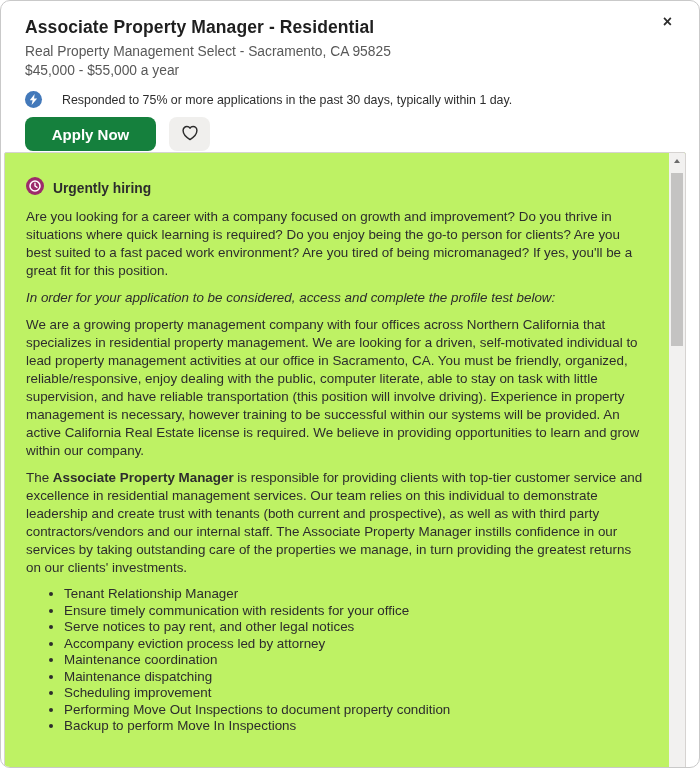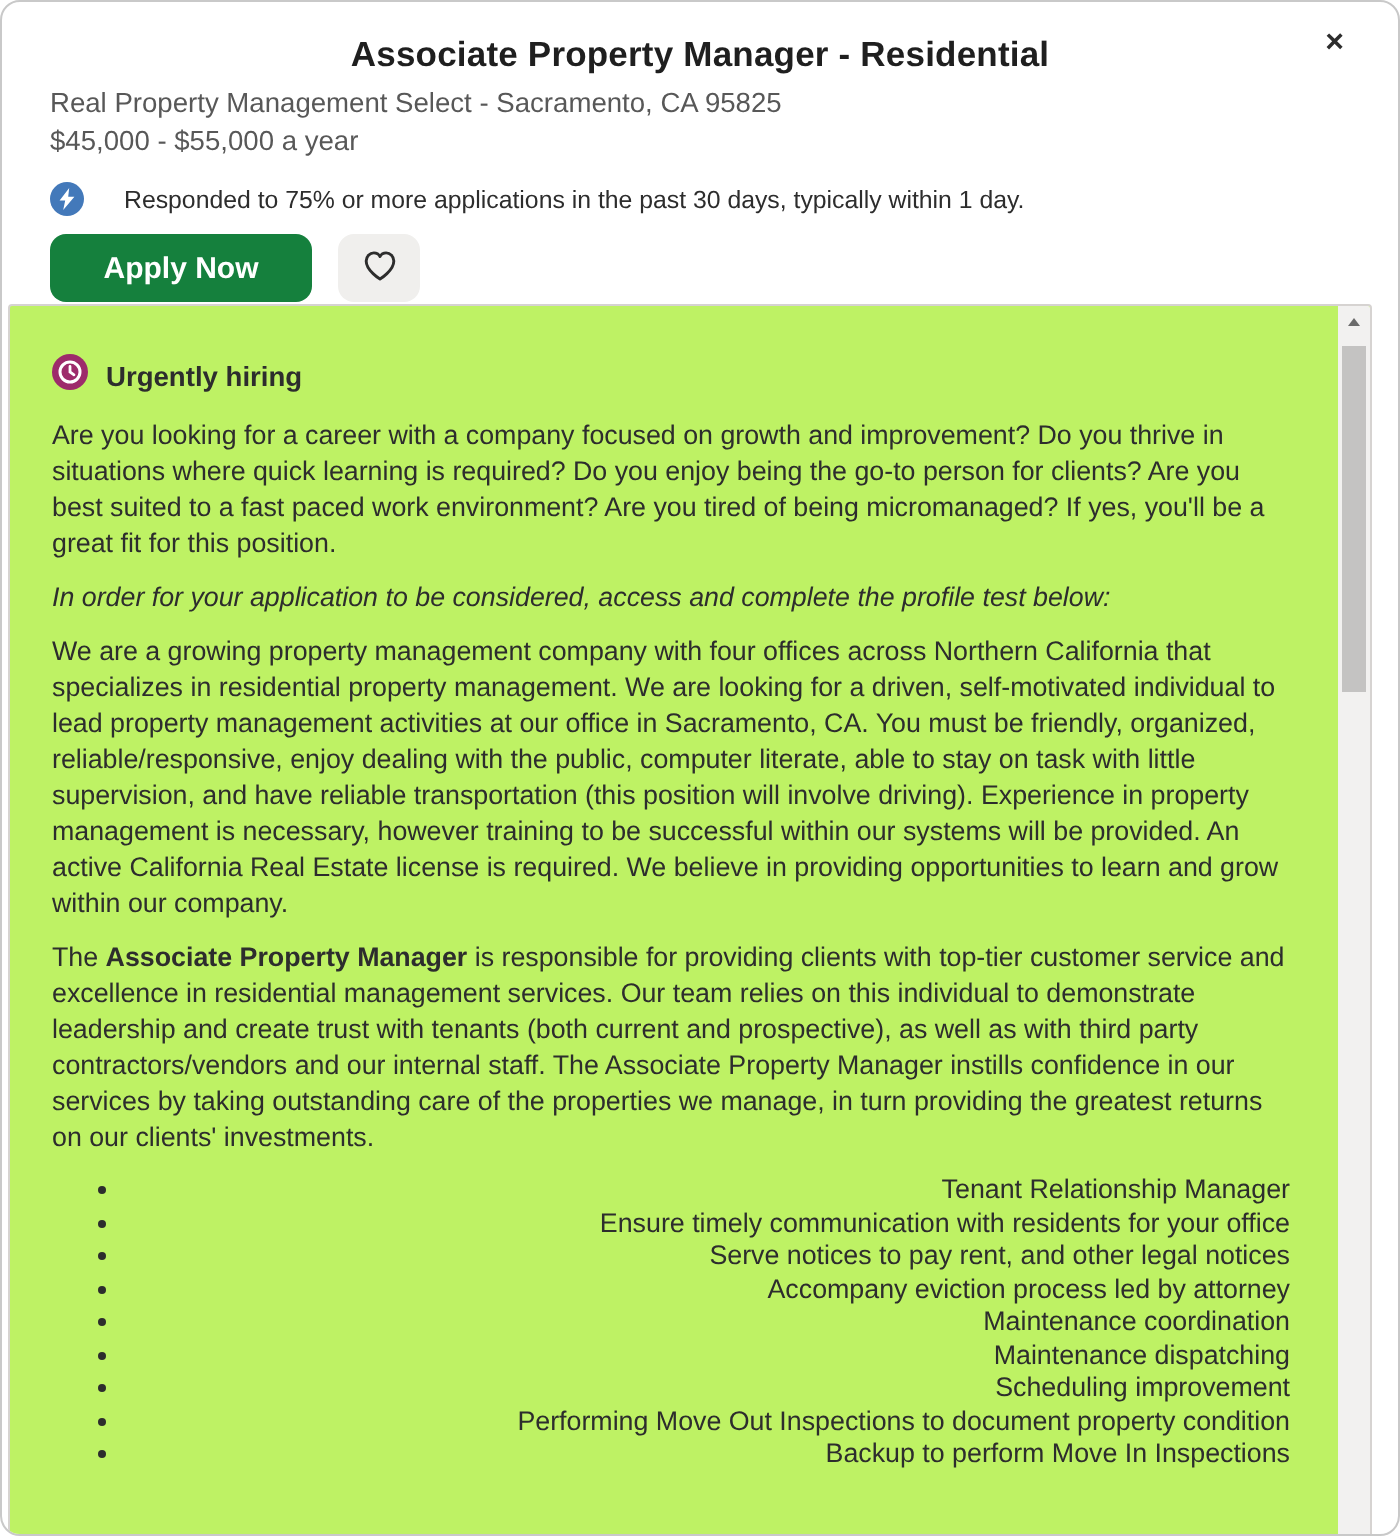--- a/index.html
+++ b/index.html
@@ -15,21 +15,21 @@
     background: #fff;
     border: 1px solid #c9c9c9;
     border-radius: 10px;
     overflow: hidden;
   }
 
   
   .header { padding: 15px 24px 0 24px; position: relative; }
   .job-title {
     font-size: 17.5px; font-weight: 700; color: #1f1f1f;
-    letter-spacing: .1px; line-height: 22px; text-align: center;
+    letter-spacing: .1px; line-height: 22px;
   }
   .company-line, .salary-line {
     font-size: 13.8px; color: #585858; line-height: 19px;
   }
   .company-line { margin-top: 4px; }
   .badge-row {
     margin-top: 11px;
     display: flex; align-items: center; gap: 20px;
   }
   .bolt-circle {
@@ -79,21 +79,21 @@
   .urgent-label { font-size: 13.8px; font-weight: 700; color: #2d2d2d; }
   .desc-content p {
     font-size: 13.4px; line-height: 18px; margin: 9px 0;
     color: #2d2d2d;
   }
   .desc-content p.first { }
   .italic { font-style: italic; }
   .bold { font-weight: 700; }
   ul.resp-list { margin: 7px 0 0 0; padding-left: 38px; }
   ul.resp-list li {
-    font-size: 13.4px; line-height: 16.5px; color: #2d2d2d; text-align: right;
+    font-size: 13.4px; line-height: 16.5px; color: #2d2d2d;
   }
 
   
   .scrollbar {
     position: absolute; right: 0; top: 0; bottom: 0; width: 16px;
     background: #f2f1f0;
   }
   .sb-btn {
     position: absolute; left: 0; width: 16px; height: 16px;
     display: flex; align-items: center; justify-content: center;

